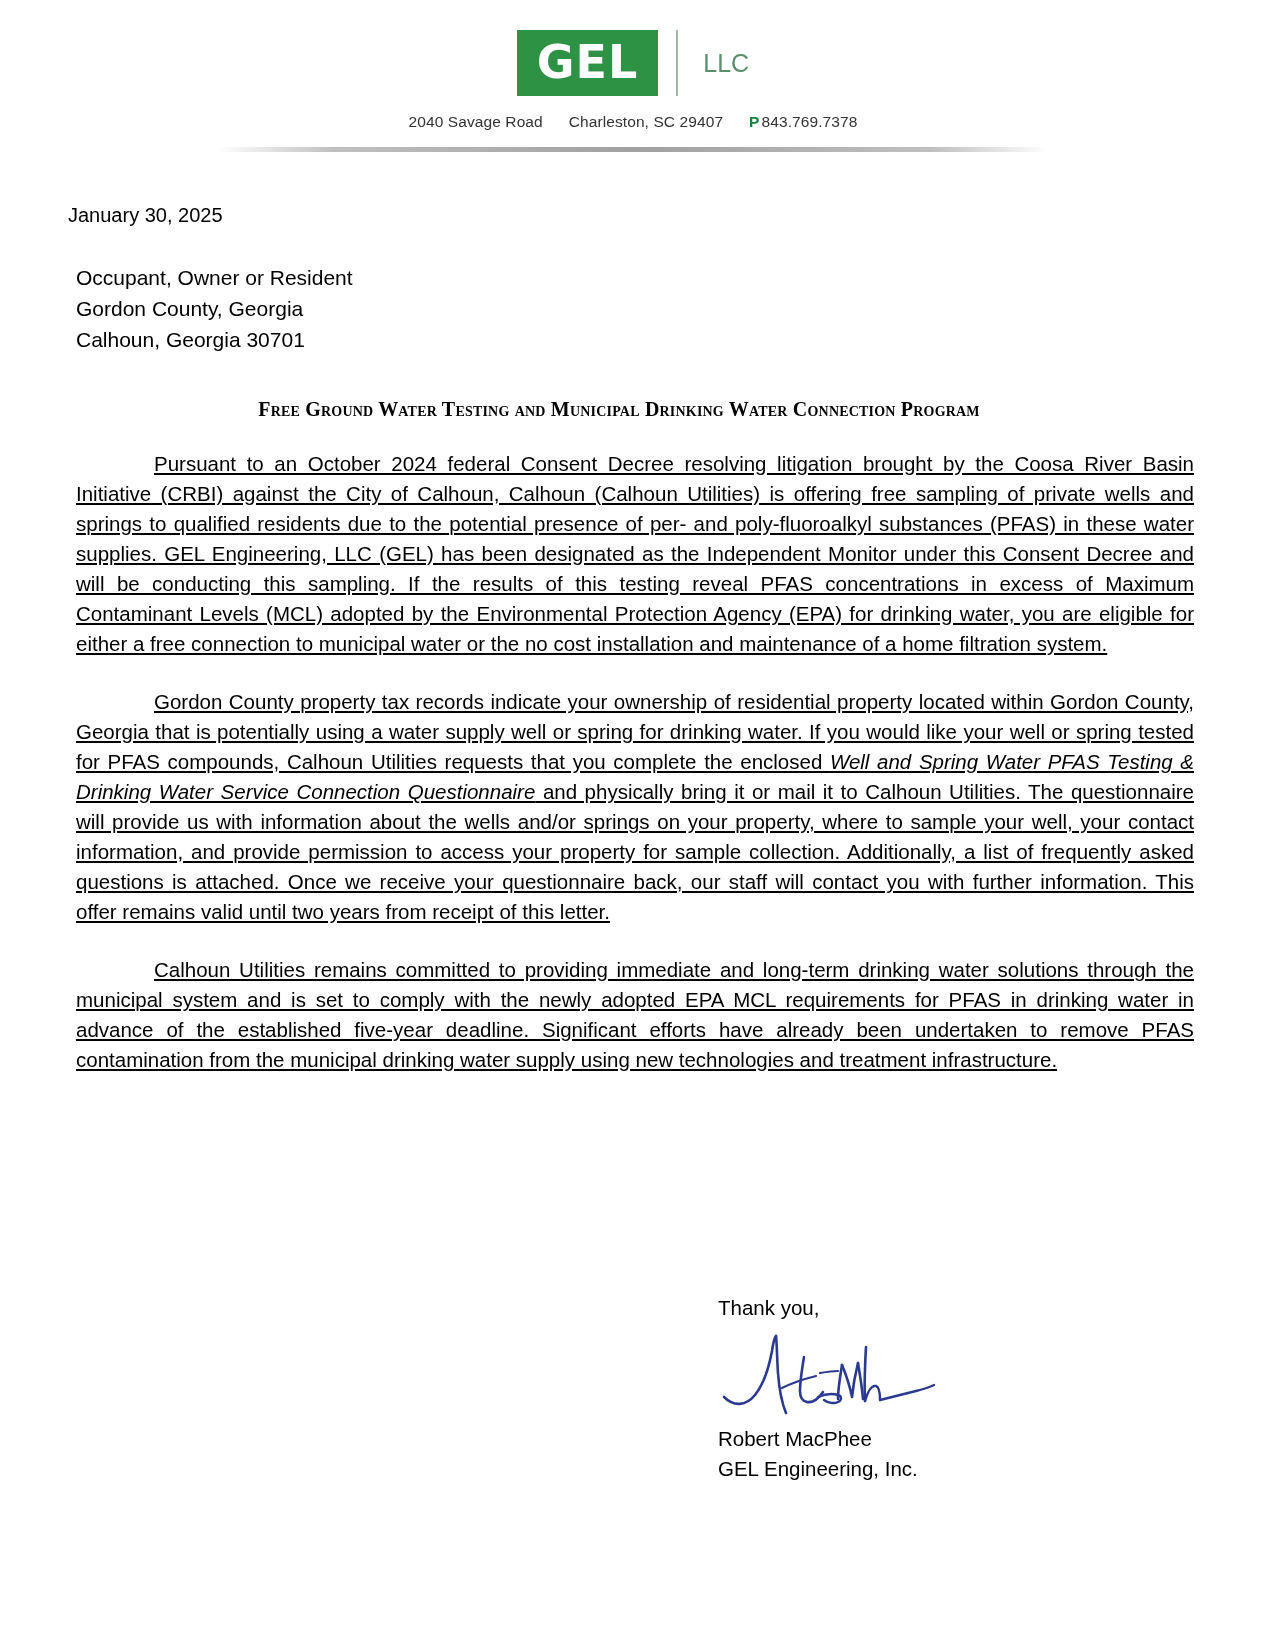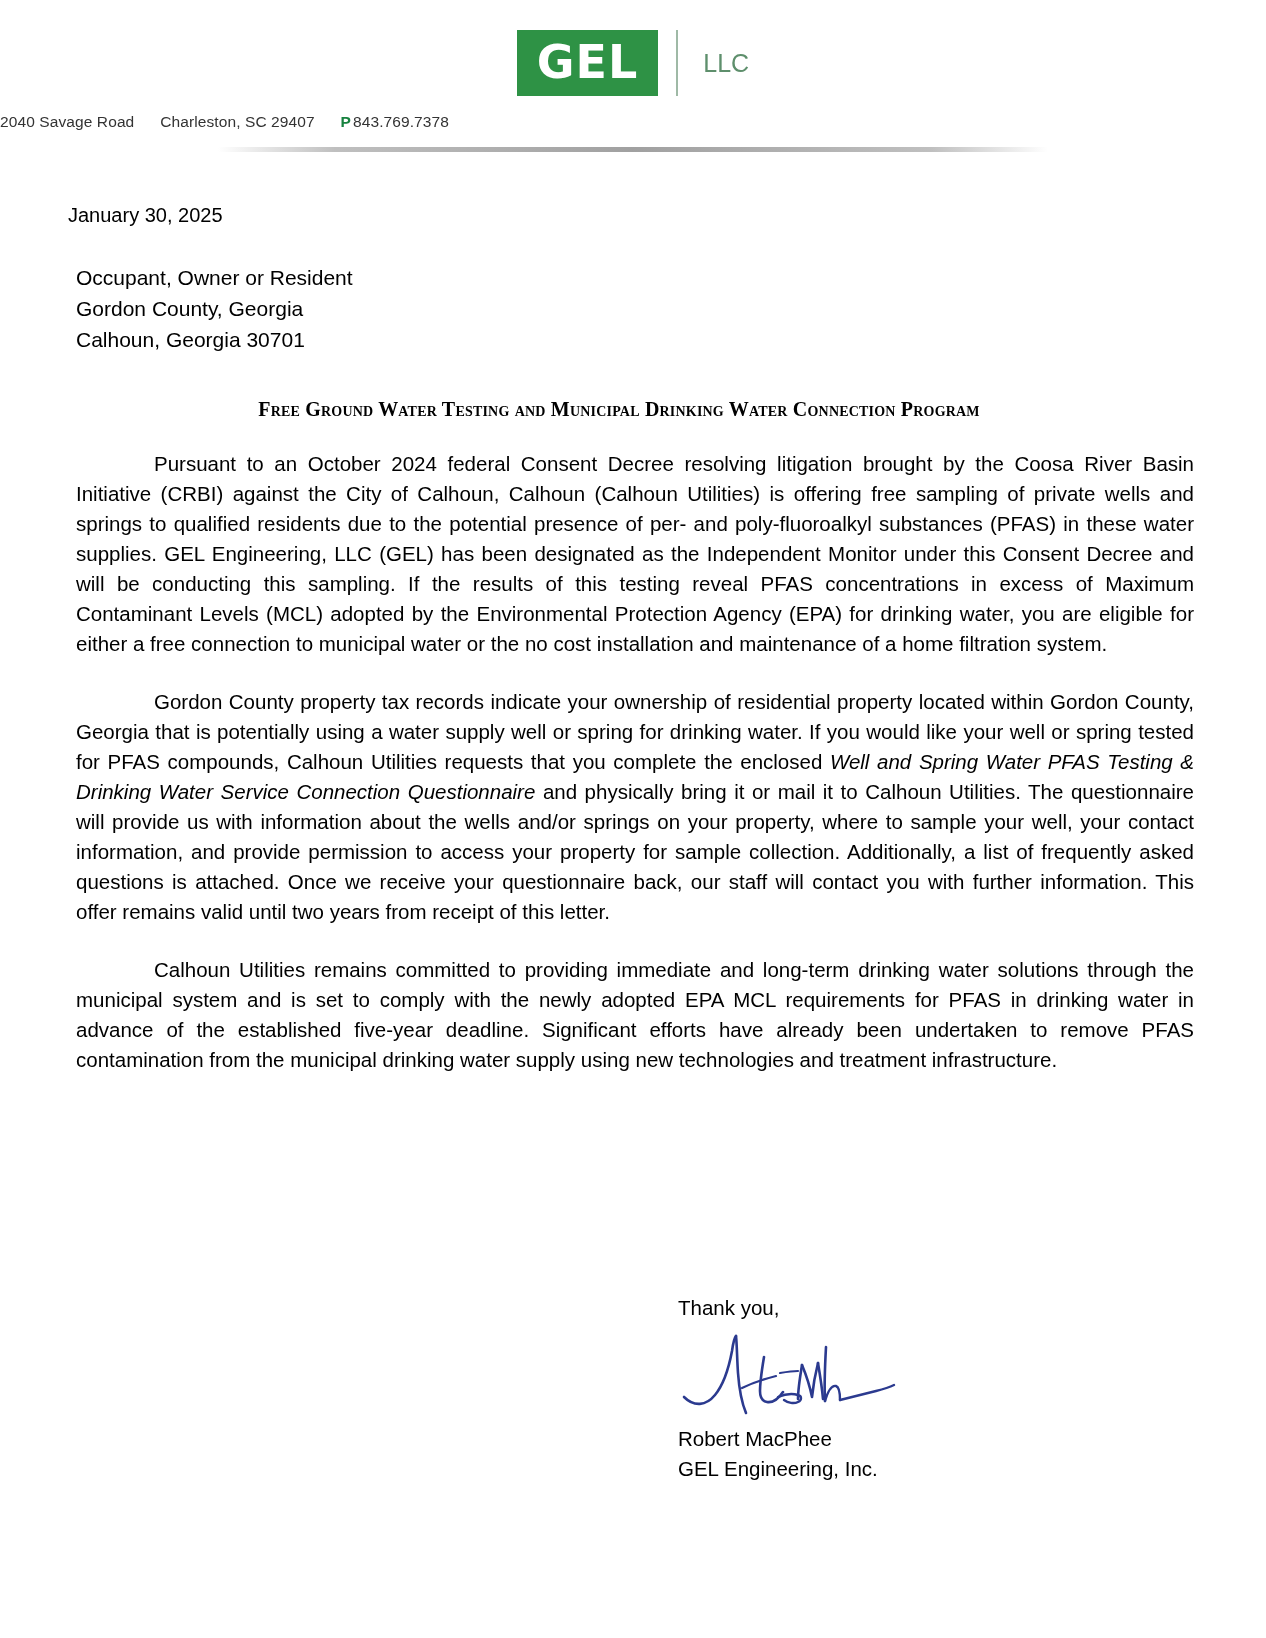--- a/index.html
+++ b/index.html
@@ -12,21 +12,21 @@
     height: 1638px;
     font-family: "Liberation Sans", sans-serif;
     color: #000000;
     position: relative;
     overflow: hidden;
   }
 
   
   .letterhead {
     padding-top: 30px;
-    text-align: left;
+    text-align: center;
   }
   .logo-row {
     display: flex;
     align-items: center;
     justify-content: center;
     gap: 0;
   }
   .logo-badge {
     background: #2E9245;
     color: #ffffff;
@@ -117,27 +117,28 @@
   }
   p.body-par {
     margin: 0;
     margin-top: 28px;
     font-size: 20.5px;
     line-height: 1.465;
     text-align: justify;
     text-indent: 78px;
     padding-left: 8px;
     hyphens: none;
+    text-decoration: underline;
   }
   p.body-par .ital { font-style: italic; }
 
   
   .sign-block {
     position: absolute;
-    left: 678px;
+    left: 718px;
     top: 1293px;
     font-size: 20.5px;
     line-height: 1.47;
   }
   .sign-thanks { margin-bottom: 2px; }
   .sig-svg {
     display: block;
     margin-left: 2px;
     margin-top: 2px;
     margin-bottom: 4px;

